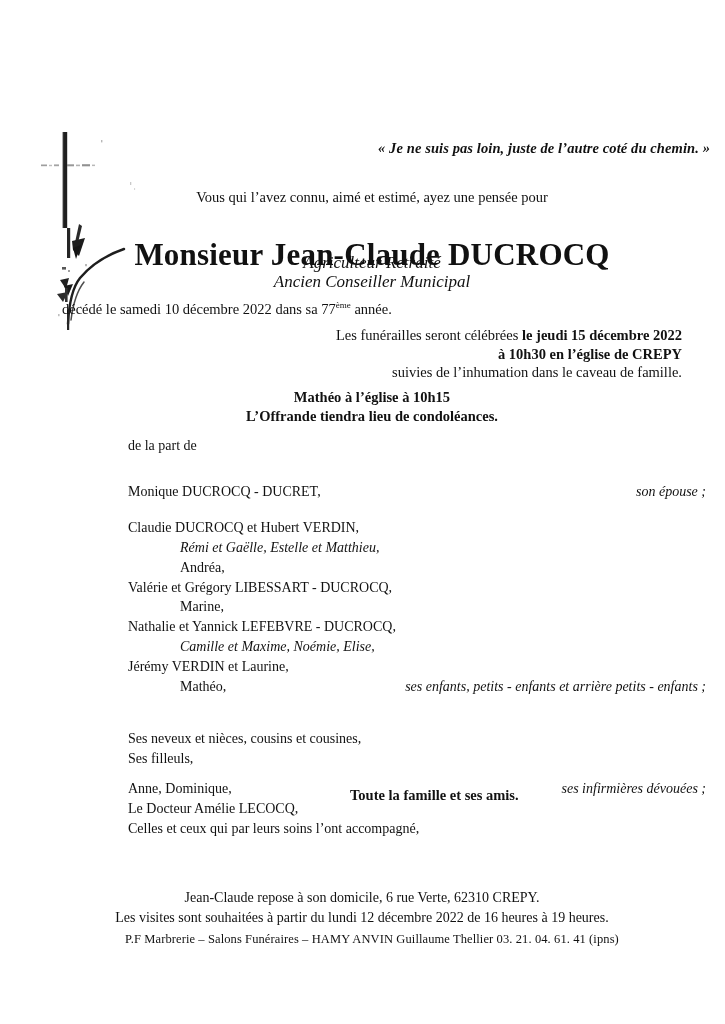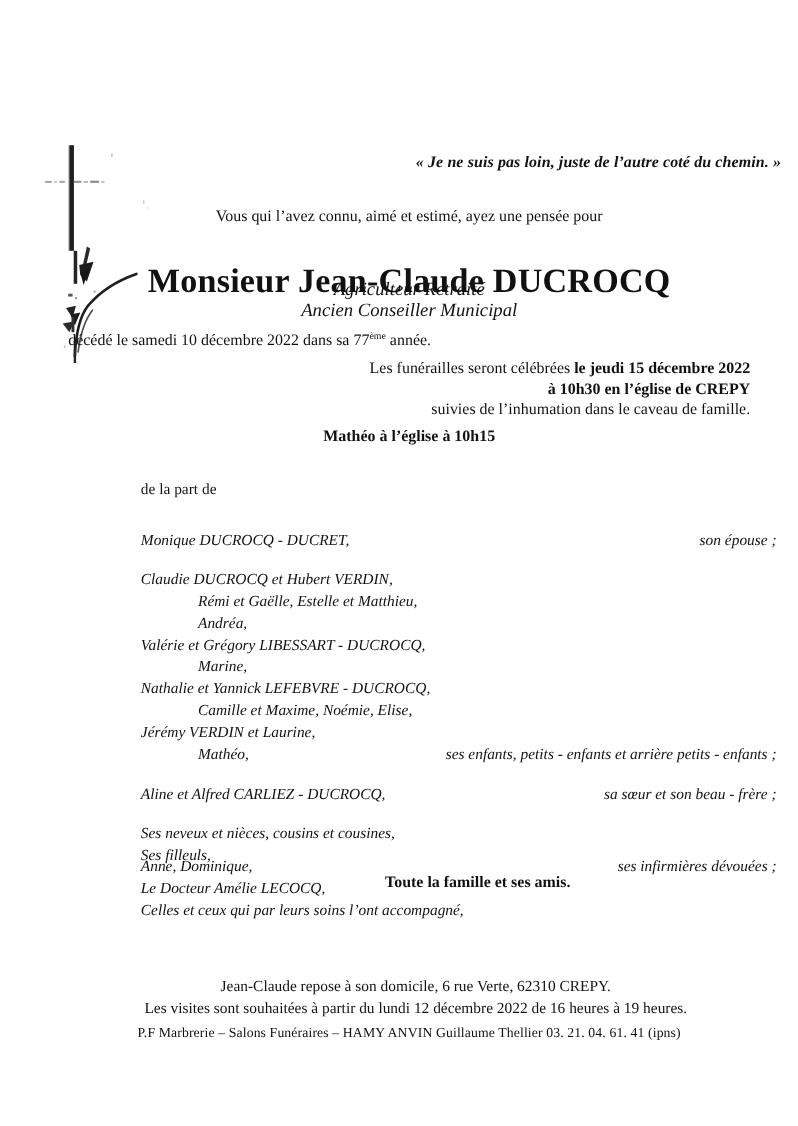--- a/index.html
+++ b/index.html
@@ -131,31 +131,31 @@
     font-size: 14px;
   }
   .fam-row {
     position: relative;
     display: flex;
     justify-content: space-between;
     align-items: baseline;
     line-height: 1.42;
     white-space: nowrap;
   }
-  .fam-row .who { flex: 0 1 auto; font-style: italic; }
+  .fam-row .who { flex: 0 1 auto; }
   .fam-row .rel {
     font-style: italic;
     flex: 0 0 auto;
     padding-left: 12px;
   }
   .indent { padding-left: 52px; }
   .gap-md { height: 16px; }
 
   .all-family {
-    margin-top: 6px;
+    margin-top: 18px;
     padding-left: 222px;
     font-weight: bold;
     font-size: 14.5px;
   }
 
   
   .caregivers {
     position: absolute;
     left: 128px;
     top: 779px;
@@ -169,21 +169,21 @@
     left: 62px;
     top: 851px;
     width: 620px;
     text-align: center;
     font-style: italic;
     font-size: 13.5px;
   }
 
   .resting {
     position: absolute;
-    left: 68px;
+    left: 52px;
     top: 888px;
     width: 620px;
     text-align: center;
     font-size: 14px;
     line-height: 1.4;
   }
 
   .footer {
     position: absolute;
     left: 62px;
@@ -257,20 +257,21 @@
   </div>
 
   <div class="funeral-block">
     <div><span>Les funérailles seront célébrées </span><span class="bold">le jeudi 15 décembre 2022</span></div>
     <div class="l2">à 10h30 en l’église de CREPY</div>
     <div>suivies de l’inhumation dans le caveau de famille.</div>
   </div>
 
   <div class="gathering">
     <div>Mathéo à l’église à 10h15</div>
+    <div>L’Offrande tiendra lieu de condoléances.</div>
   </div>
 
   <div class="from-label">de la part de</div>
 
   <div class="family">
 
     <div class="fam-row">
       <span class="who">Monique DUCROCQ - DUCRET,</span>
       <span class="rel">son épouse ;</span>
     </div>
@@ -301,24 +302,20 @@
     <div class="fam-row">
       <span class="who">Jérémy VERDIN et Laurine,</span>
     </div>
     <div class="fam-row">
       <span class="who indent">Mathéo,</span>
       <span class="rel">ses enfants, petits - enfants et arrière petits - enfants ;</span>
     </div>
 
     <div class="gap-md"></div>
 
-    <div class="fam-row">
-      <span class="who">Aline et Alfred CARLIEZ - DUCROCQ,</span>
-      <span class="rel">sa sœur et son beau - frère ;</span>
-    </div>
 
     <div class="gap-md"></div>
 
     <div class="fam-row">
       <span class="who">Ses neveux et nièces, cousins et cousines,</span>
     </div>
     <div class="fam-row">
       <span class="who">Ses filleuls,</span>
     </div>
 

